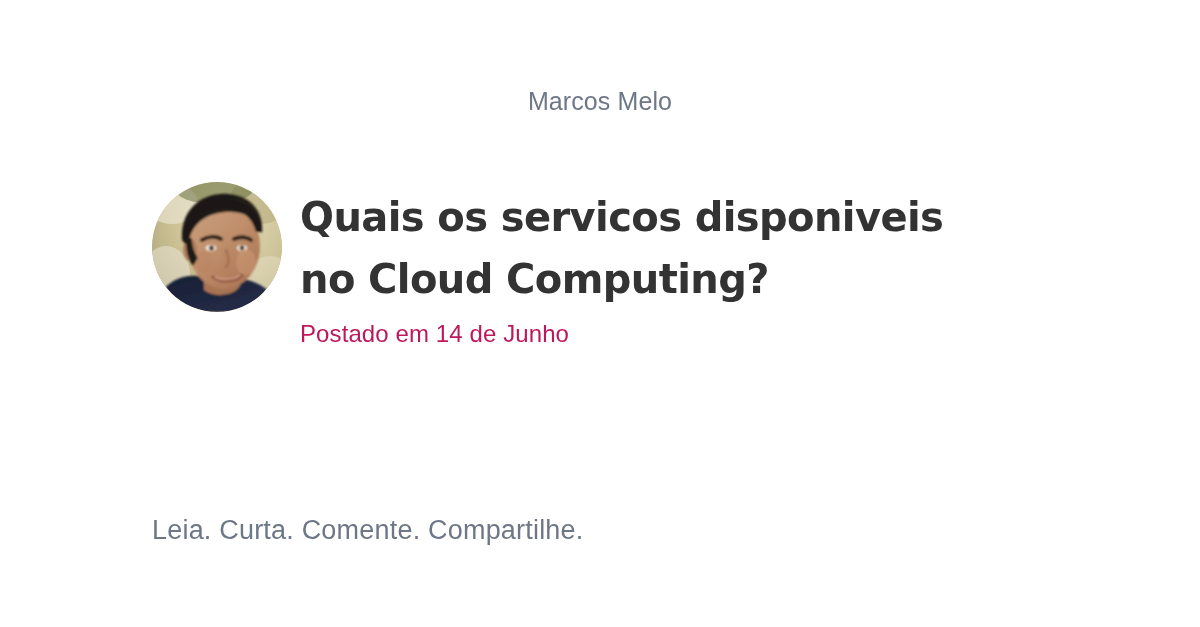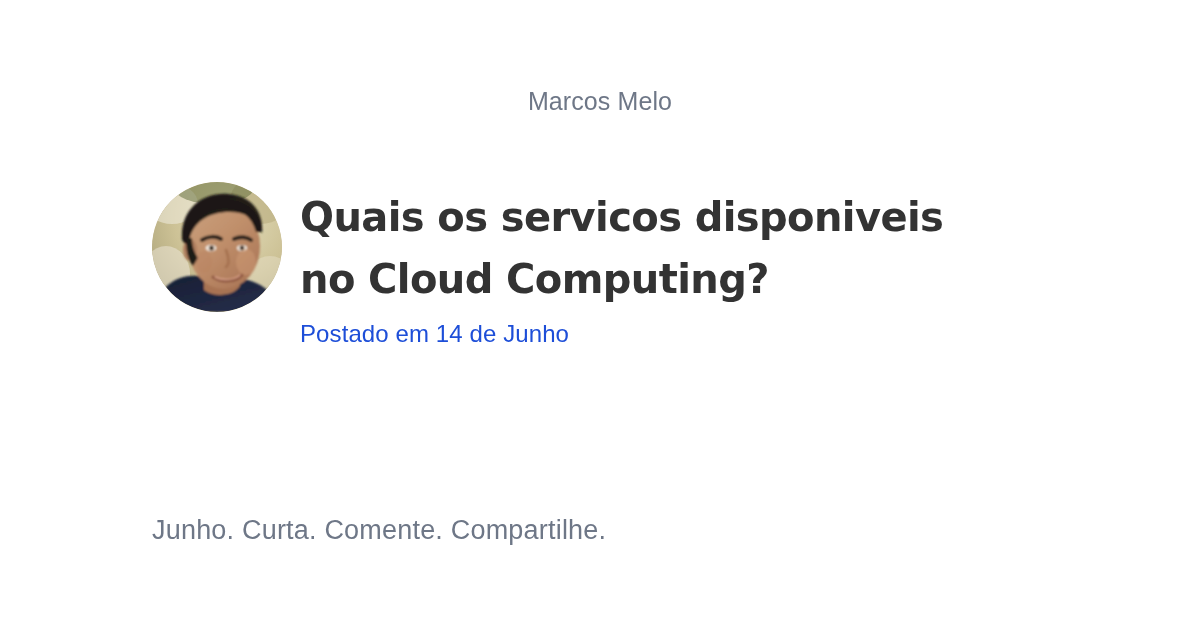--- a/index.html
+++ b/index.html
@@ -77,21 +77,21 @@
     letter-spacing: -0.6px;
     max-width: 700px;
     word-wrap: break-word;
   }
 
   .post-date {
     margin: 9px 0 0 0;
     font-size: 24px;
     line-height: 30px;
     font-weight: 400;
-    color: #1d4ed8;
+    color: #be185d;
     letter-spacing: 0.1px;
   }
 
   
   .footer-tagline {
     position: absolute;
     left: 152px;
     top: 512px;
     font-size: 27px;
     line-height: 36px;
@@ -185,15 +185,15 @@
         </g>
       </svg>
     </div>
 
     <div class="post-text">
       <h1 class="post-title">Quais os servicos disponiveis no Cloud Computing?</h1>
       <div class="post-date">Postado em 14 de Junho</div>
     </div>
   </div>
 
-  <div class="footer-tagline">Junho. Curta. Comente. Compartilhe.</div>
+  <div class="footer-tagline">Leia. Curta. Comente. Compartilhe.</div>
 
 </div>
 
 </body></html>

